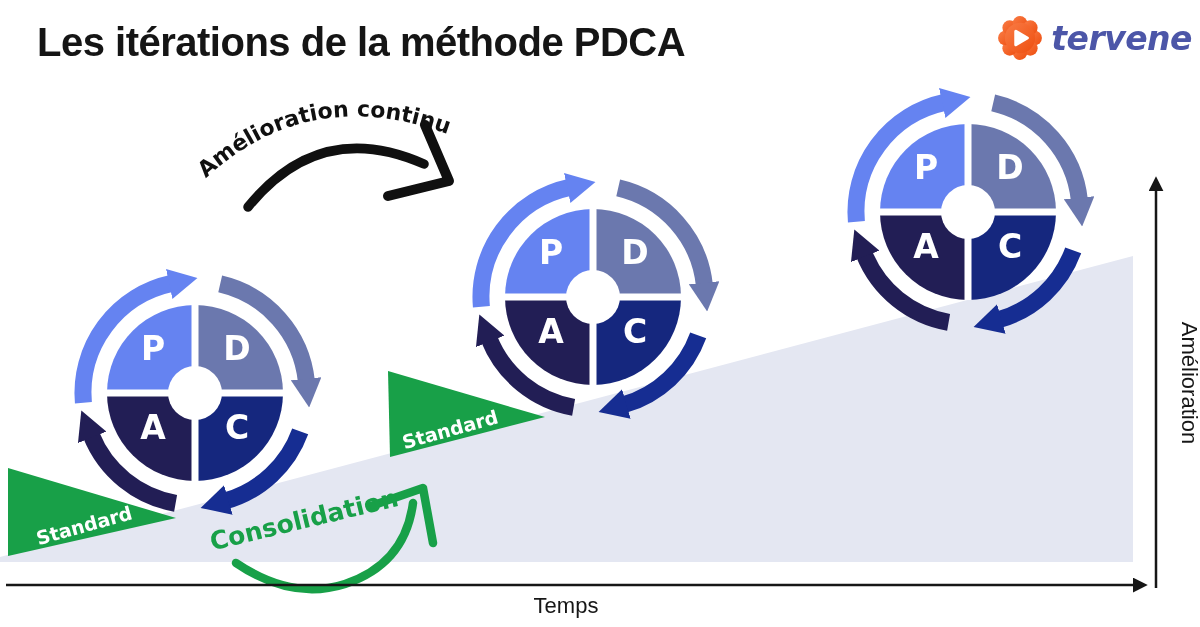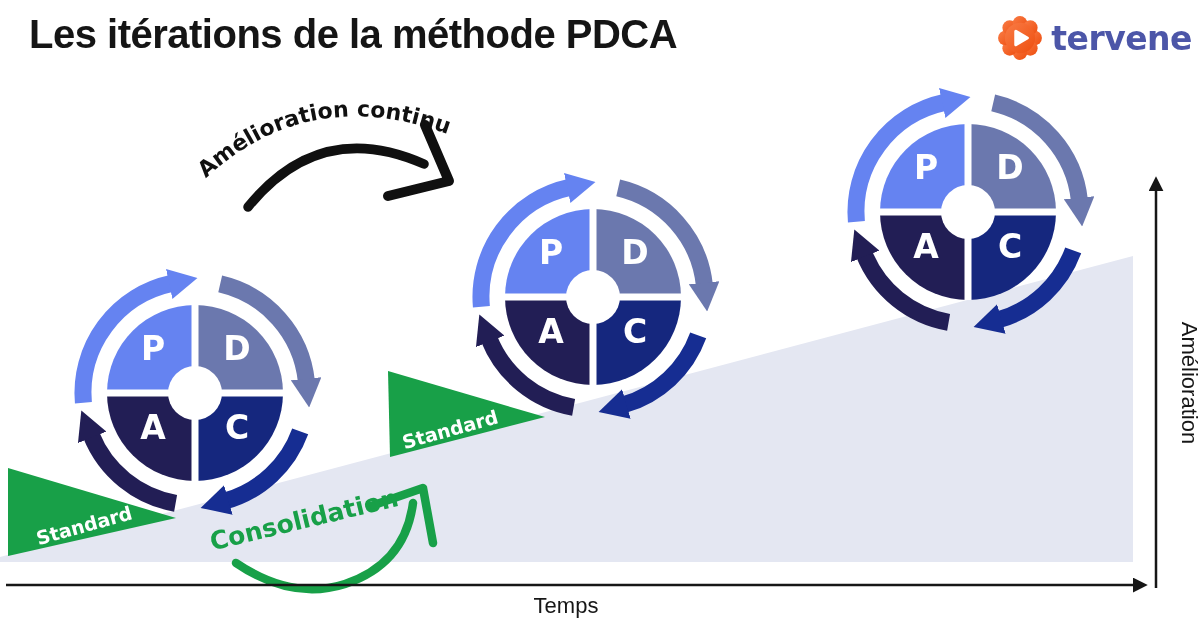--- a/index.html
+++ b/index.html
@@ -1,20 +1,20 @@
 <!DOCTYPE html>
 <html><head>
 <meta charset="utf-8">
 <style>
   html,body{margin:0;padding:0;background:#fff;}
   .stage{position:relative;width:1200px;height:627px;background:#ffffff;overflow:hidden;
          font-family:"Liberation Sans",sans-serif;}
-  .title{position:absolute;left:25px;top:8px;margin:4px;font-size:40px;font-weight:800;
+  .title{position:absolute;left:25px;top:8px;margin:12px;font-size:40px;font-weight:800;
          letter-spacing:-0.5px;color:#151515;font-family:"Liberation Sans",sans-serif;}
-  .logo{position:absolute;top:14px;right:8px;display:flex;align-items:center;gap:7px;}
+  .logo{position:absolute;top:14px;right:8px;display:flex;align-items:center;gap:7px;font-style:italic;}
   .logo .wordmark{font-family:"DejaVu Sans",sans-serif;font-weight:bold;font-size:33px;
          color:#4C56A8;letter-spacing:-0.5px;line-height:1;}
   svg.diagram{position:absolute;left:0;top:0;}
   svg text{font-family:"DejaVu Sans",sans-serif;}
   .wheel-letter{font-size:33px;font-weight:bold;fill:#ffffff;text-anchor:middle;}
   .wedge-label{font-size:19px;font-weight:bold;fill:#ffffff;text-anchor:middle;}
   .consolidation-label{font-size:25px;font-weight:bold;fill:#18A048;text-anchor:middle;}
   .arc-label{font-size:22px;font-weight:bold;fill:#101010;}
   .axis-label{font-size:22px;fill:#161616;text-anchor:middle;font-family:"Liberation Sans",sans-serif;}
 </style>

